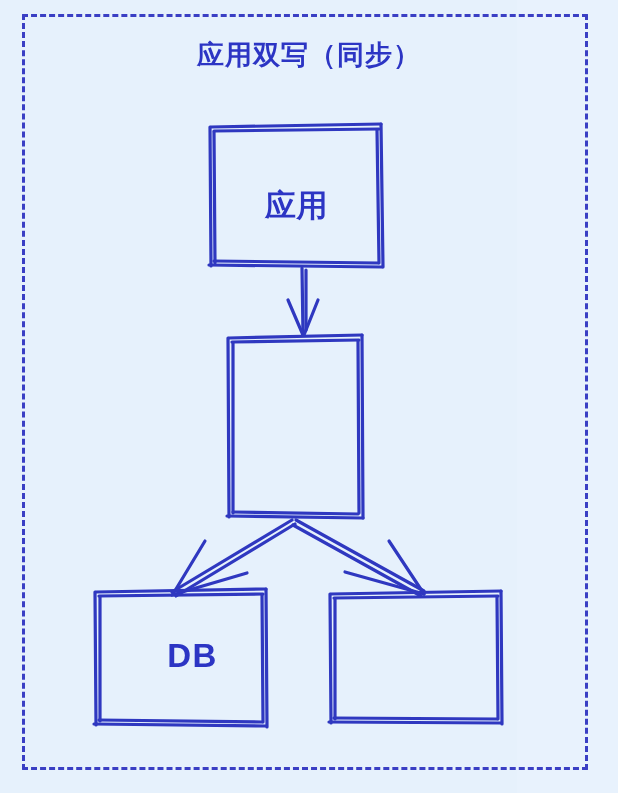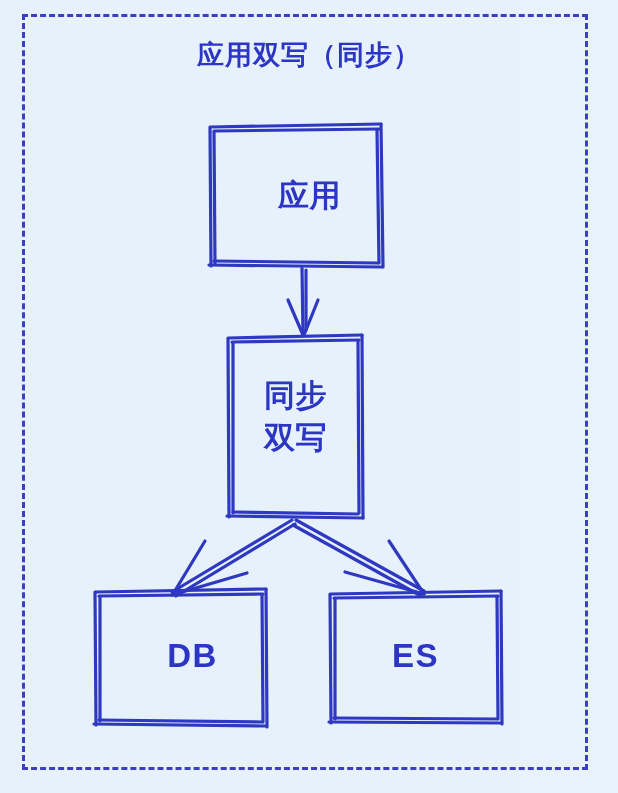--- a/index.html
+++ b/index.html
@@ -58,23 +58,22 @@
     font-size: 31px;
     font-weight: 600;
   }
   .node-label.latin {
     font-size: 33px;
     font-weight: 700;
     letter-spacing: 1.5px;
   }
   #label-app {
     left: 210px;
-    top: 178px;
+    top: 188px;
     width: 173px;
-    padding-left: 13px;
   }
   #label-sync {
     left: 228px;
     top: 375px;
     width: 135px;
     line-height: 1.35;
   }
   #label-db {
     left: 95px;
     top: 637px;
@@ -161,20 +160,17 @@
         <path d="M334,718 L497,719"></path>
       </g>
 
     </g>
   </svg>
 
   <div class="label diagram-title">应用双写（同步）</div>
 
   <div class="label node-label" id="label-app">应用</div>
 
-  <div class="label node-label" id="label-sync">同步
-双写</div>
 
   <div class="label node-label latin" id="label-db">DB</div>
 
-  <div class="label node-label latin" id="label-es">ES</div>
 
 </div>
 
 </body></html>

